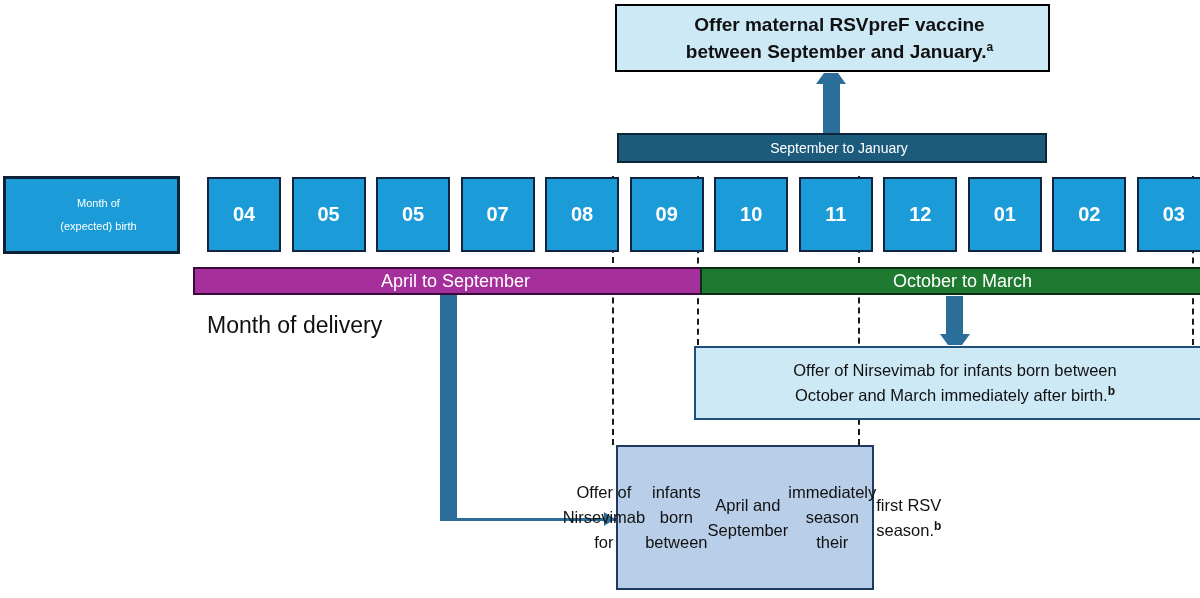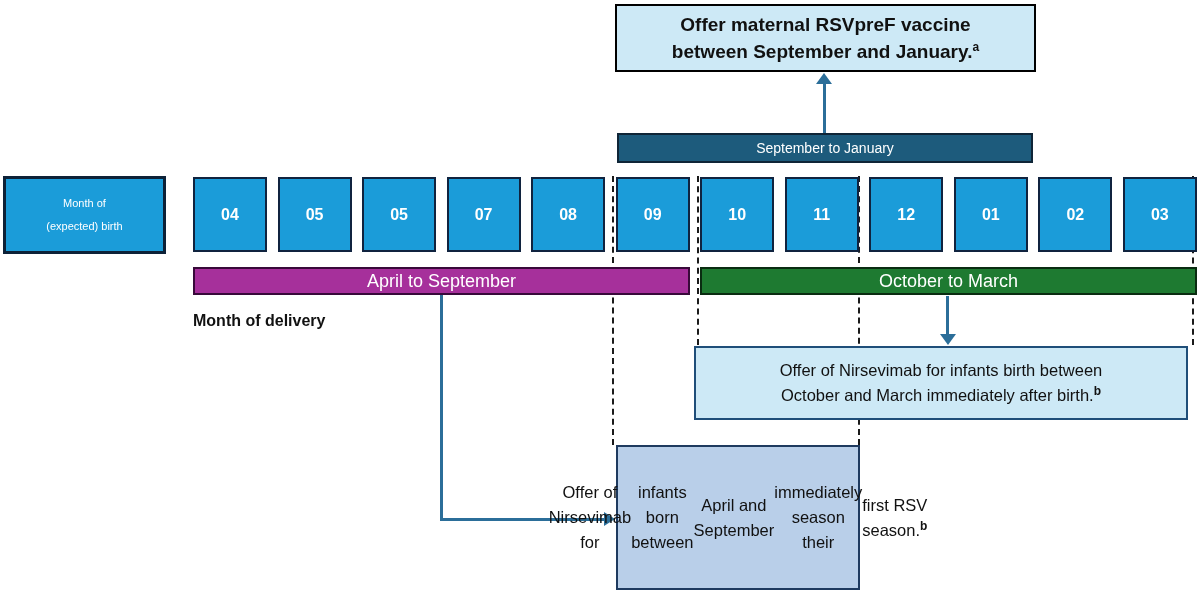--- a/index.html
+++ b/index.html
@@ -1,20 +1,20 @@
 <!DOCTYPE html>
 <html><head>
 <meta charset="utf-8">
 <style>
   html,body { margin:0; padding:0; background:#ffffff; }
   .canvas {
     position:relative; width:1200px; height:598px; background:#ffffff;
     font-family:"Liberation Sans", sans-serif; overflow:hidden; color:#111;
   }
-  .abs { position:absolute; }
+  .abs { position:absolute;padding-left:14px; }
 
   
   .maternal-box {
     left:615px; top:4px; width:417px; height:64px;
     background:#cde9f6; border:2px solid #000000;
     display:flex; flex-direction:column; justify-content:center; align-items:center;
     font-weight:bold; font-size:19px; line-height:27px; text-align:center; z-index:3;
   }
 
   
@@ -35,40 +35,40 @@
 
   
   .months-row {
     left:193px; top:177px; width:1004px; height:75px;
     display:flex; justify-content:space-between; z-index:2;
   }
   .month-cell {
     width:70px; height:71px;
     background:#1b9cd9; border:2px solid #10233f;
     display:flex; justify-content:center; align-items:center;
-    color:#fff; font-weight:bold; font-size:16px;
+    color:#fff; font-weight:bold; font-size:20px;
   }
 
   
   .dash { width:0; border-left:2px dashed #1a1a1a; z-index:1; }
   .dash-a { left:612px; top:176px; height:269px; }
   .dash-b { left:697px; top:176px; height:169px; }
   .dash-c { left:858px; top:176px; height:269px; }
   .dash-d { left:1192px; top:176px; height:169px; }
 
   
   .delivery-bar {
     top:267px; height:24px; z-index:2;
     display:flex; justify-content:center; align-items:center;
     color:#fff; font-size:18px;
   }
   .bar-apr-sep { left:193px; width:493px; background:#a6309b; border:2px solid #38093a; }
   .bar-oct-mar { left:700px; width:493px; background:#1e7a31; border:2px solid #0a2c11; }
 
-  .delivery-label { left:193px; top:312px; font-weight:bold; font-size:16px; z-index:2; }
+  .delivery-label { left:193px; top:312px; font-weight:normal; font-size:23px; z-index:2; }
 
   
   .arrow-line { background:#2b6e99; z-index:2; }
   .up-line   { left:823px; top:83px;  width:3px; height:50px; }
   .up-head   { left:816px; top:73px; width:0; height:0;
                border-left:8px solid transparent; border-right:8px solid transparent;
                border-bottom:11px solid #2b6e99; z-index:2; }
   .elbow-v   { left:440px; top:295px; width:3px; height:226px; }
   .elbow-h   { left:440px; top:518px; width:165px; height:3px; }
   .elbow-head{ left:604px; top:512px; width:0; height:0;
@@ -148,21 +148,21 @@
   <div class="abs delivery-label">Month of delivery</div>
 
   <div class="abs arrow-line elbow-v"></div>
   <div class="abs arrow-line elbow-h"></div>
   <div class="abs elbow-head"></div>
 
   <div class="abs arrow-line down-line"></div>
   <div class="abs down-head"></div>
 
   <div class="abs nirsevimab-autumn">
-    <span class="line">Offer of Nirsevimab for infants birth between</span>
+    <span class="line">Offer of Nirsevimab for infants born between</span>
     <span class="line"><span>October and March immediately after birth.</span><sup class="fn">b</sup></span>
   </div>
 
   <div class="abs nirsevimab-spring">
     <span class="line">Offer of Nirsevimab for</span>
     <span class="line">infants born between</span>
     <span class="line">April and September</span>
     <span class="line">immediately season their</span>
     <span class="line"><span>first RSV season.</span><sup class="fn">b</sup></span>
   </div>

